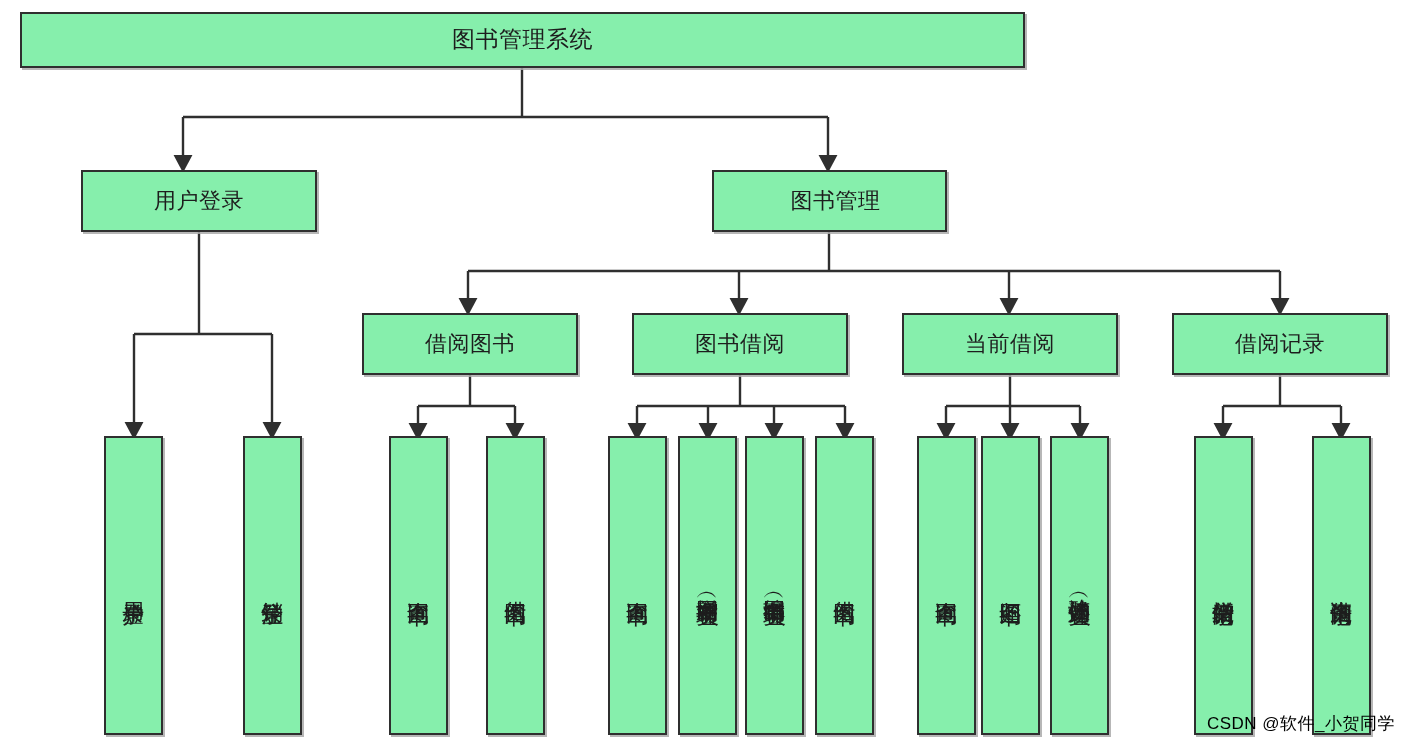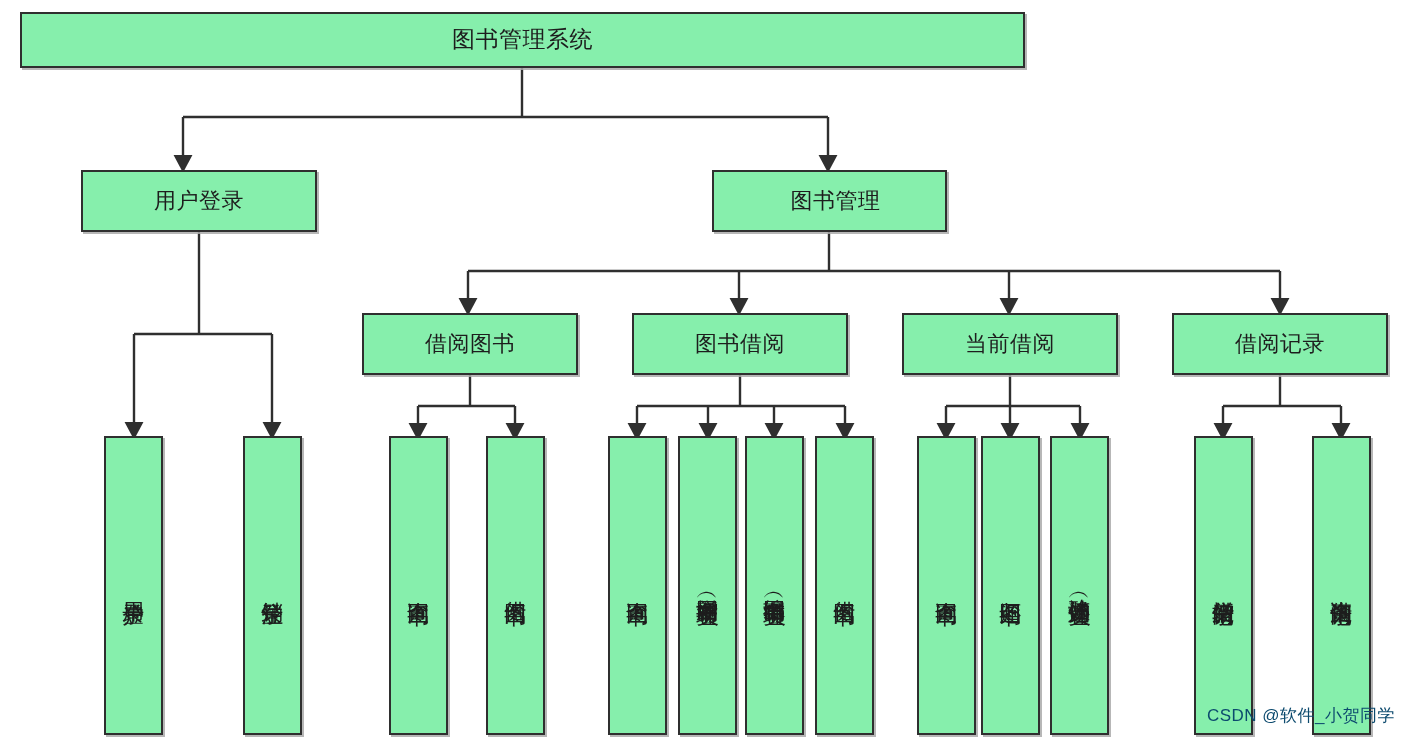--- a/index.html
+++ b/index.html
@@ -53,23 +53,23 @@
     text-orientation:upright;
     font-size:22px;
     line-height:1.34;
     letter-spacing:1px;
     white-space:nowrap;
     max-height:100%;
   }
   .watermark{
     position:absolute;
     right:10px;
-    bottom:20px;
+    bottom:12px;
     font-size:17px;
-    color:#0c4a6e;
+    color:#000000;
     letter-spacing:0.5px;
     z-index:5;
     user-select:none;
     white-space:nowrap;
   }
 </style>
 </head>
 <body>
 
 <div id="diagram">

